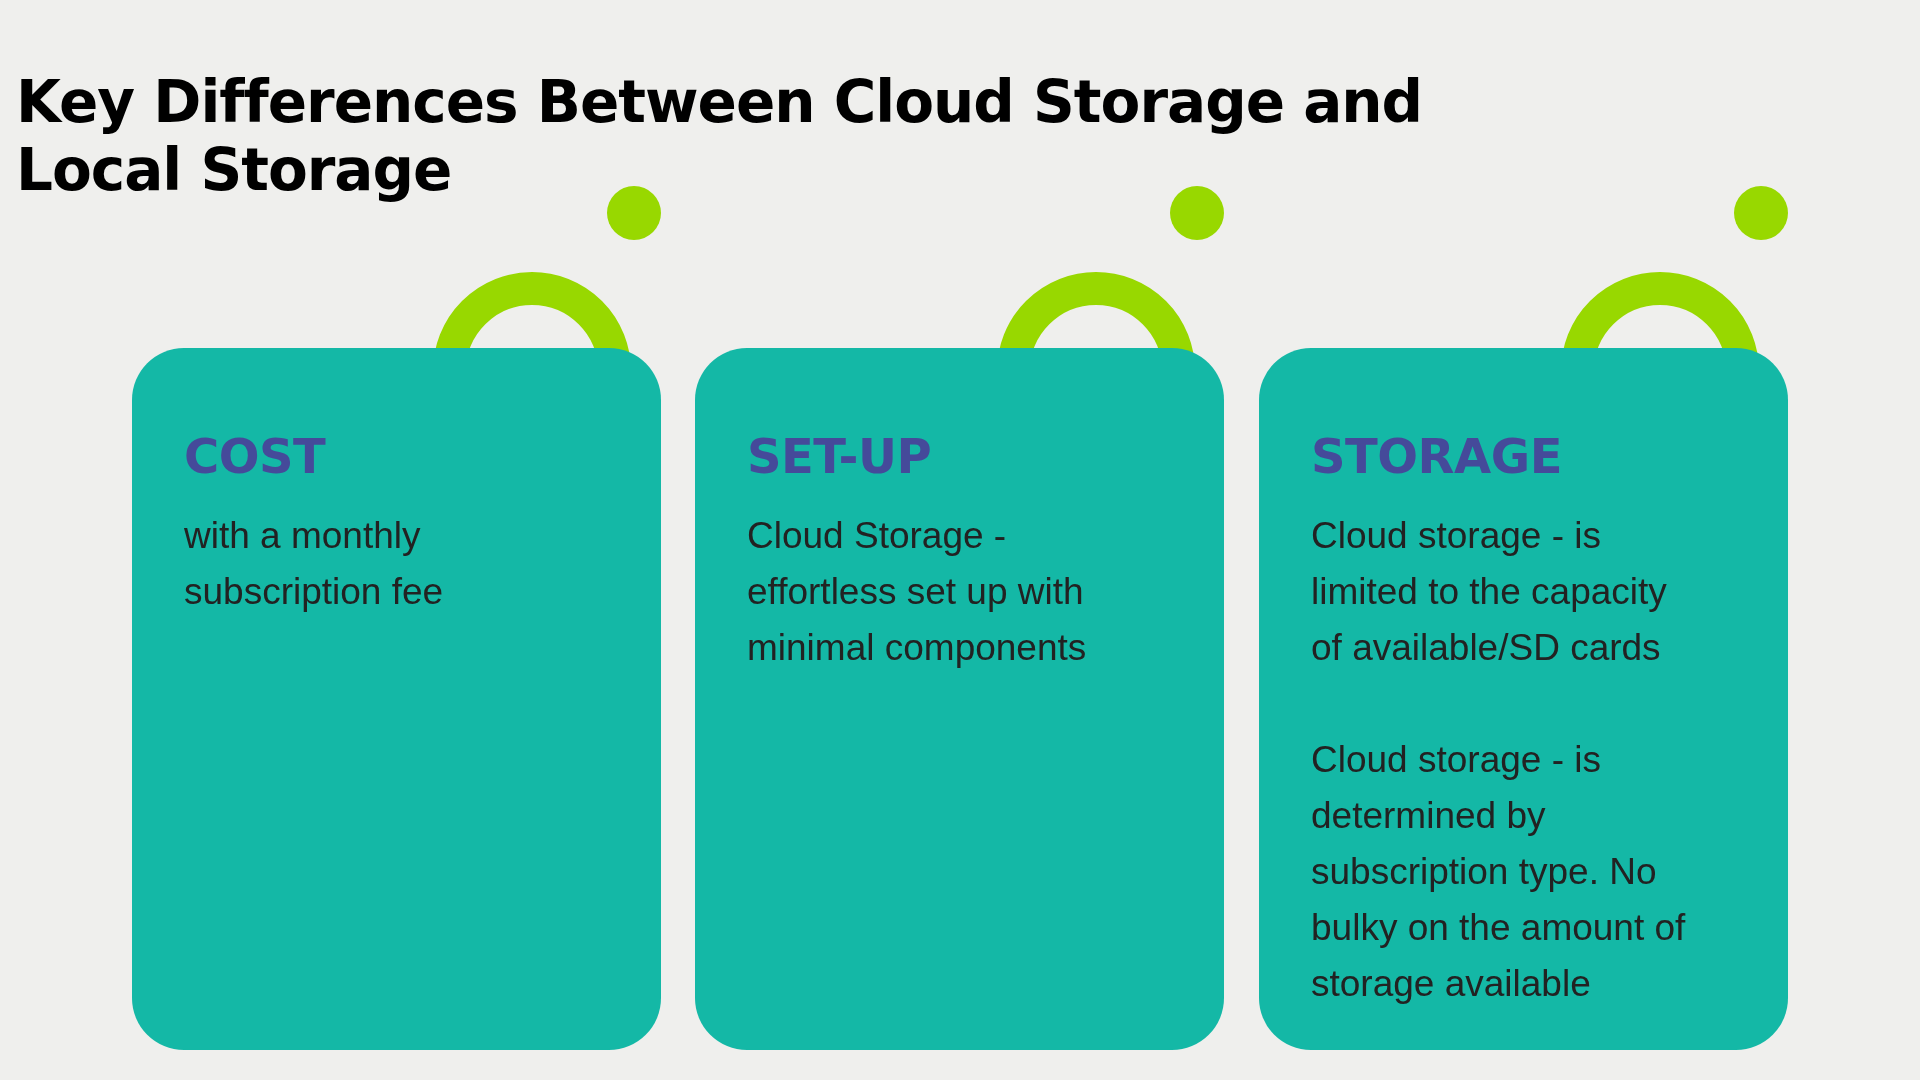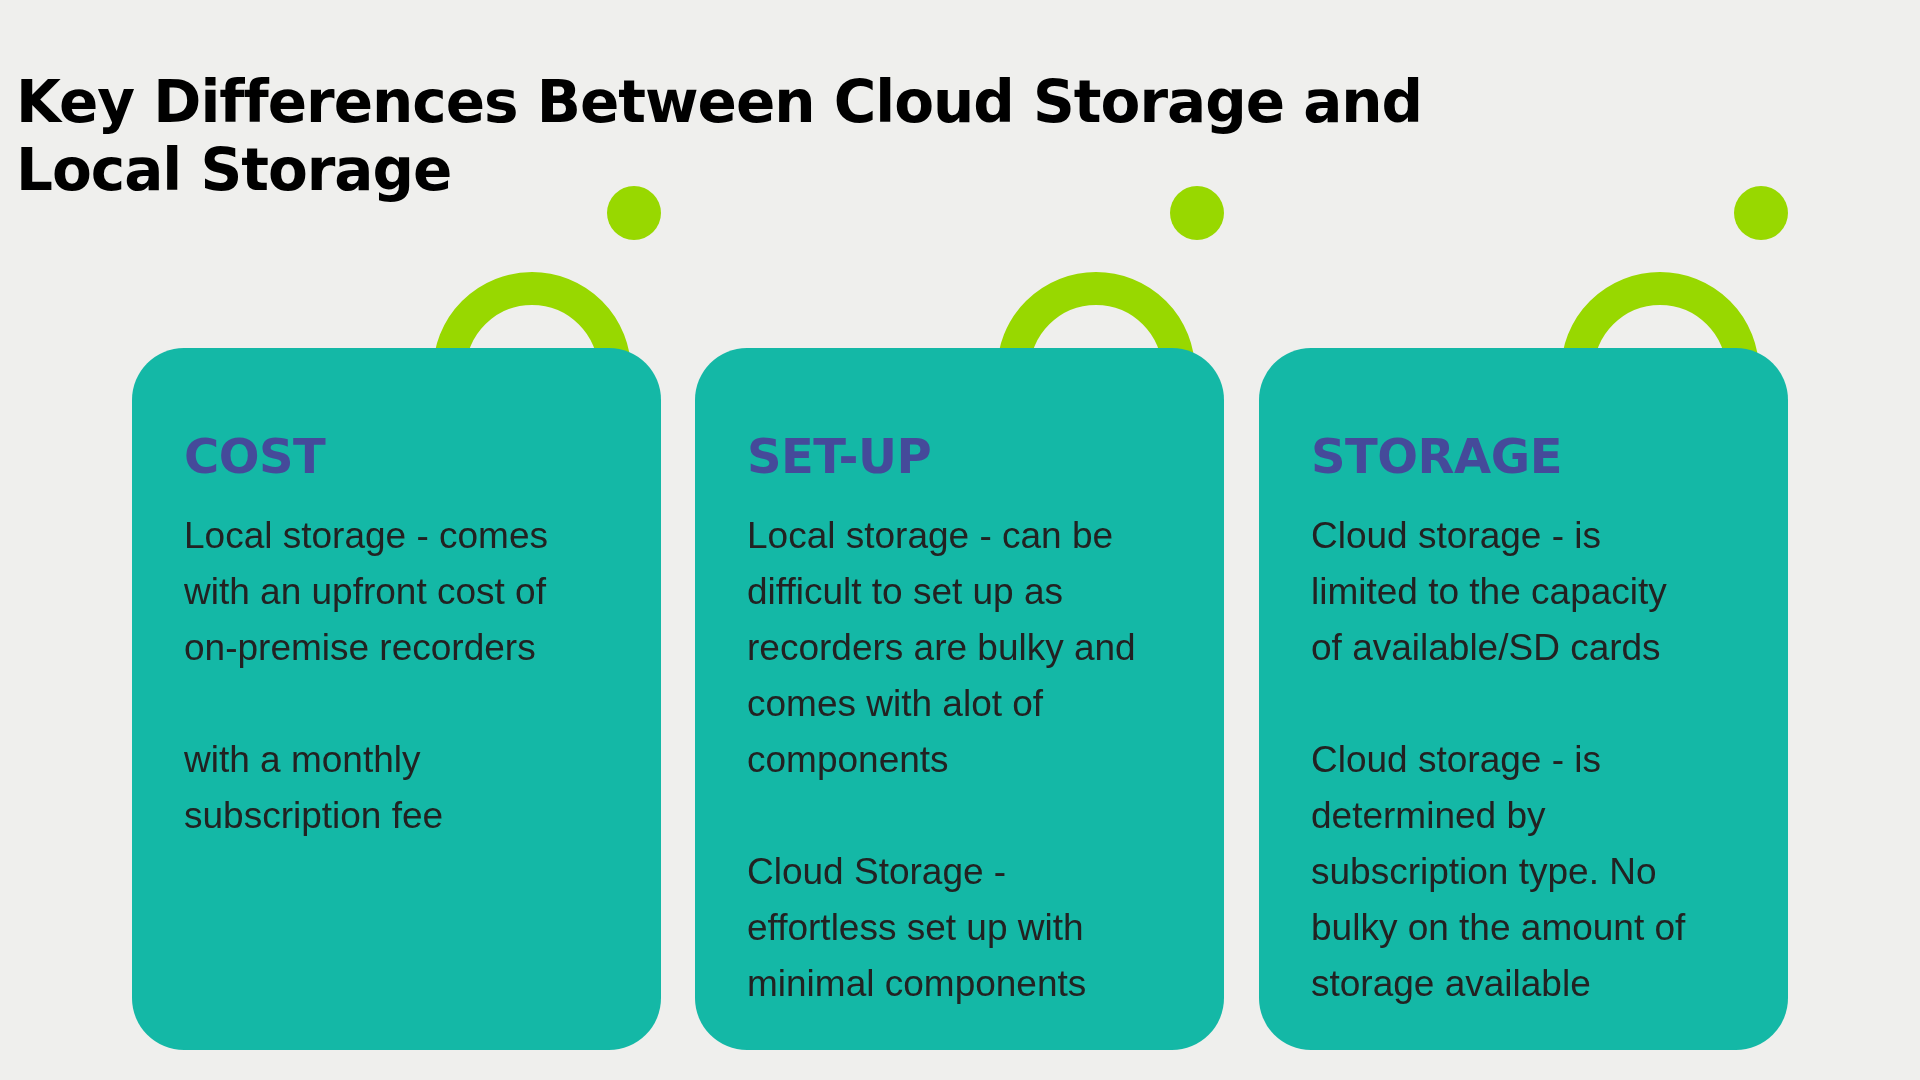--- a/index.html
+++ b/index.html
@@ -68,41 +68,29 @@
 <div class="dot" style="left:1734px; top:186px;"></div>
 
 <div class="arc" style="left:433px; top:272px;"></div>
 <div class="arc" style="left:997px; top:272px;"></div>
 <div class="arc" style="left:1561px; top:272px;"></div>
 
 <section class="card" style="left:132px;">
   <h2 class="card-heading">COST</h2>
   <div class="card-body">
     <p class="para">
-      <span class="ln">Local storage - comes</span>
-      <span class="ln">with an upfront cost of</span>
-      <span class="ln">on-premise recorders</span>
-    </p>
-    <p class="para">
       <span class="ln">with a monthly</span>
       <span class="ln">subscription fee</span>
     </p>
   </div>
 </section>
 
 <section class="card" style="left:695px;">
   <h2 class="card-heading">SET-UP</h2>
   <div class="card-body">
-    <p class="para">
-      <span class="ln">Local storage - can be</span>
-      <span class="ln">difficult to set up as</span>
-      <span class="ln">recorders are bulky and</span>
-      <span class="ln">comes with alot of</span>
-      <span class="ln">components</span>
-    </p>
     <p class="para">
       <span class="ln">Cloud Storage -</span>
       <span class="ln">effortless set up with</span>
       <span class="ln">minimal components</span>
     </p>
   </div>
 </section>
 
 <section class="card" style="left:1259px;">
   <h2 class="card-heading">STORAGE</h2>

